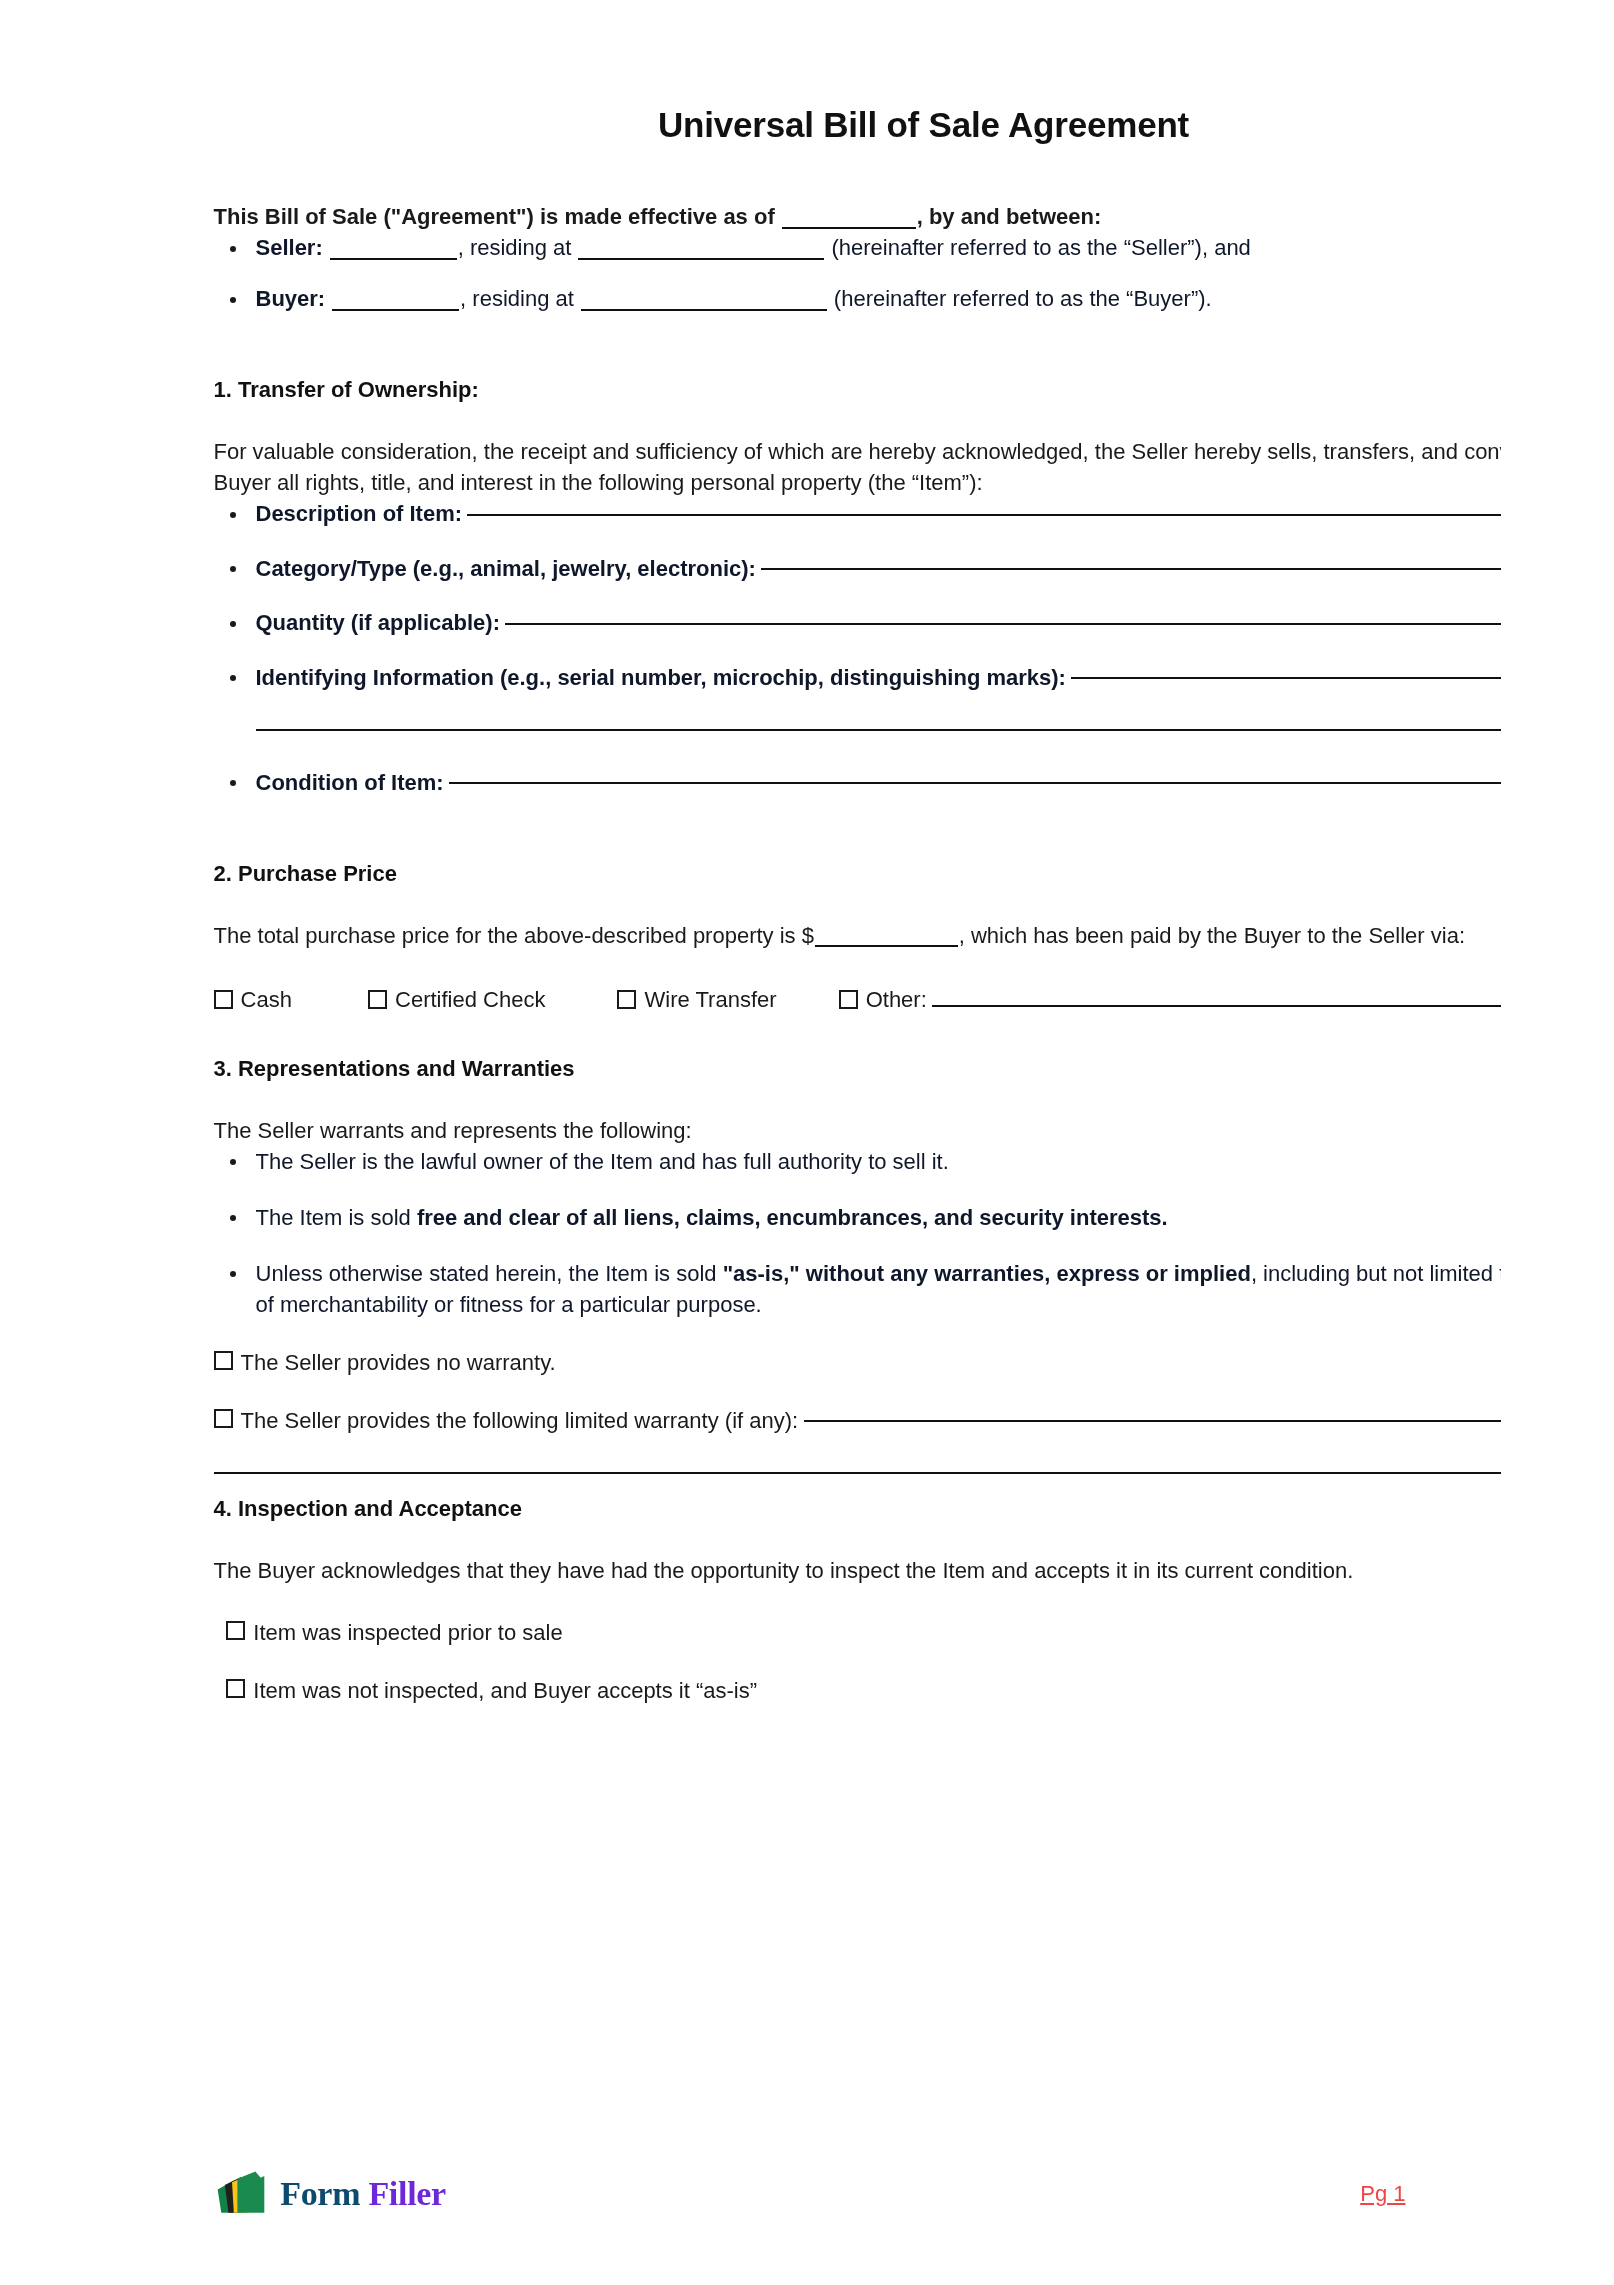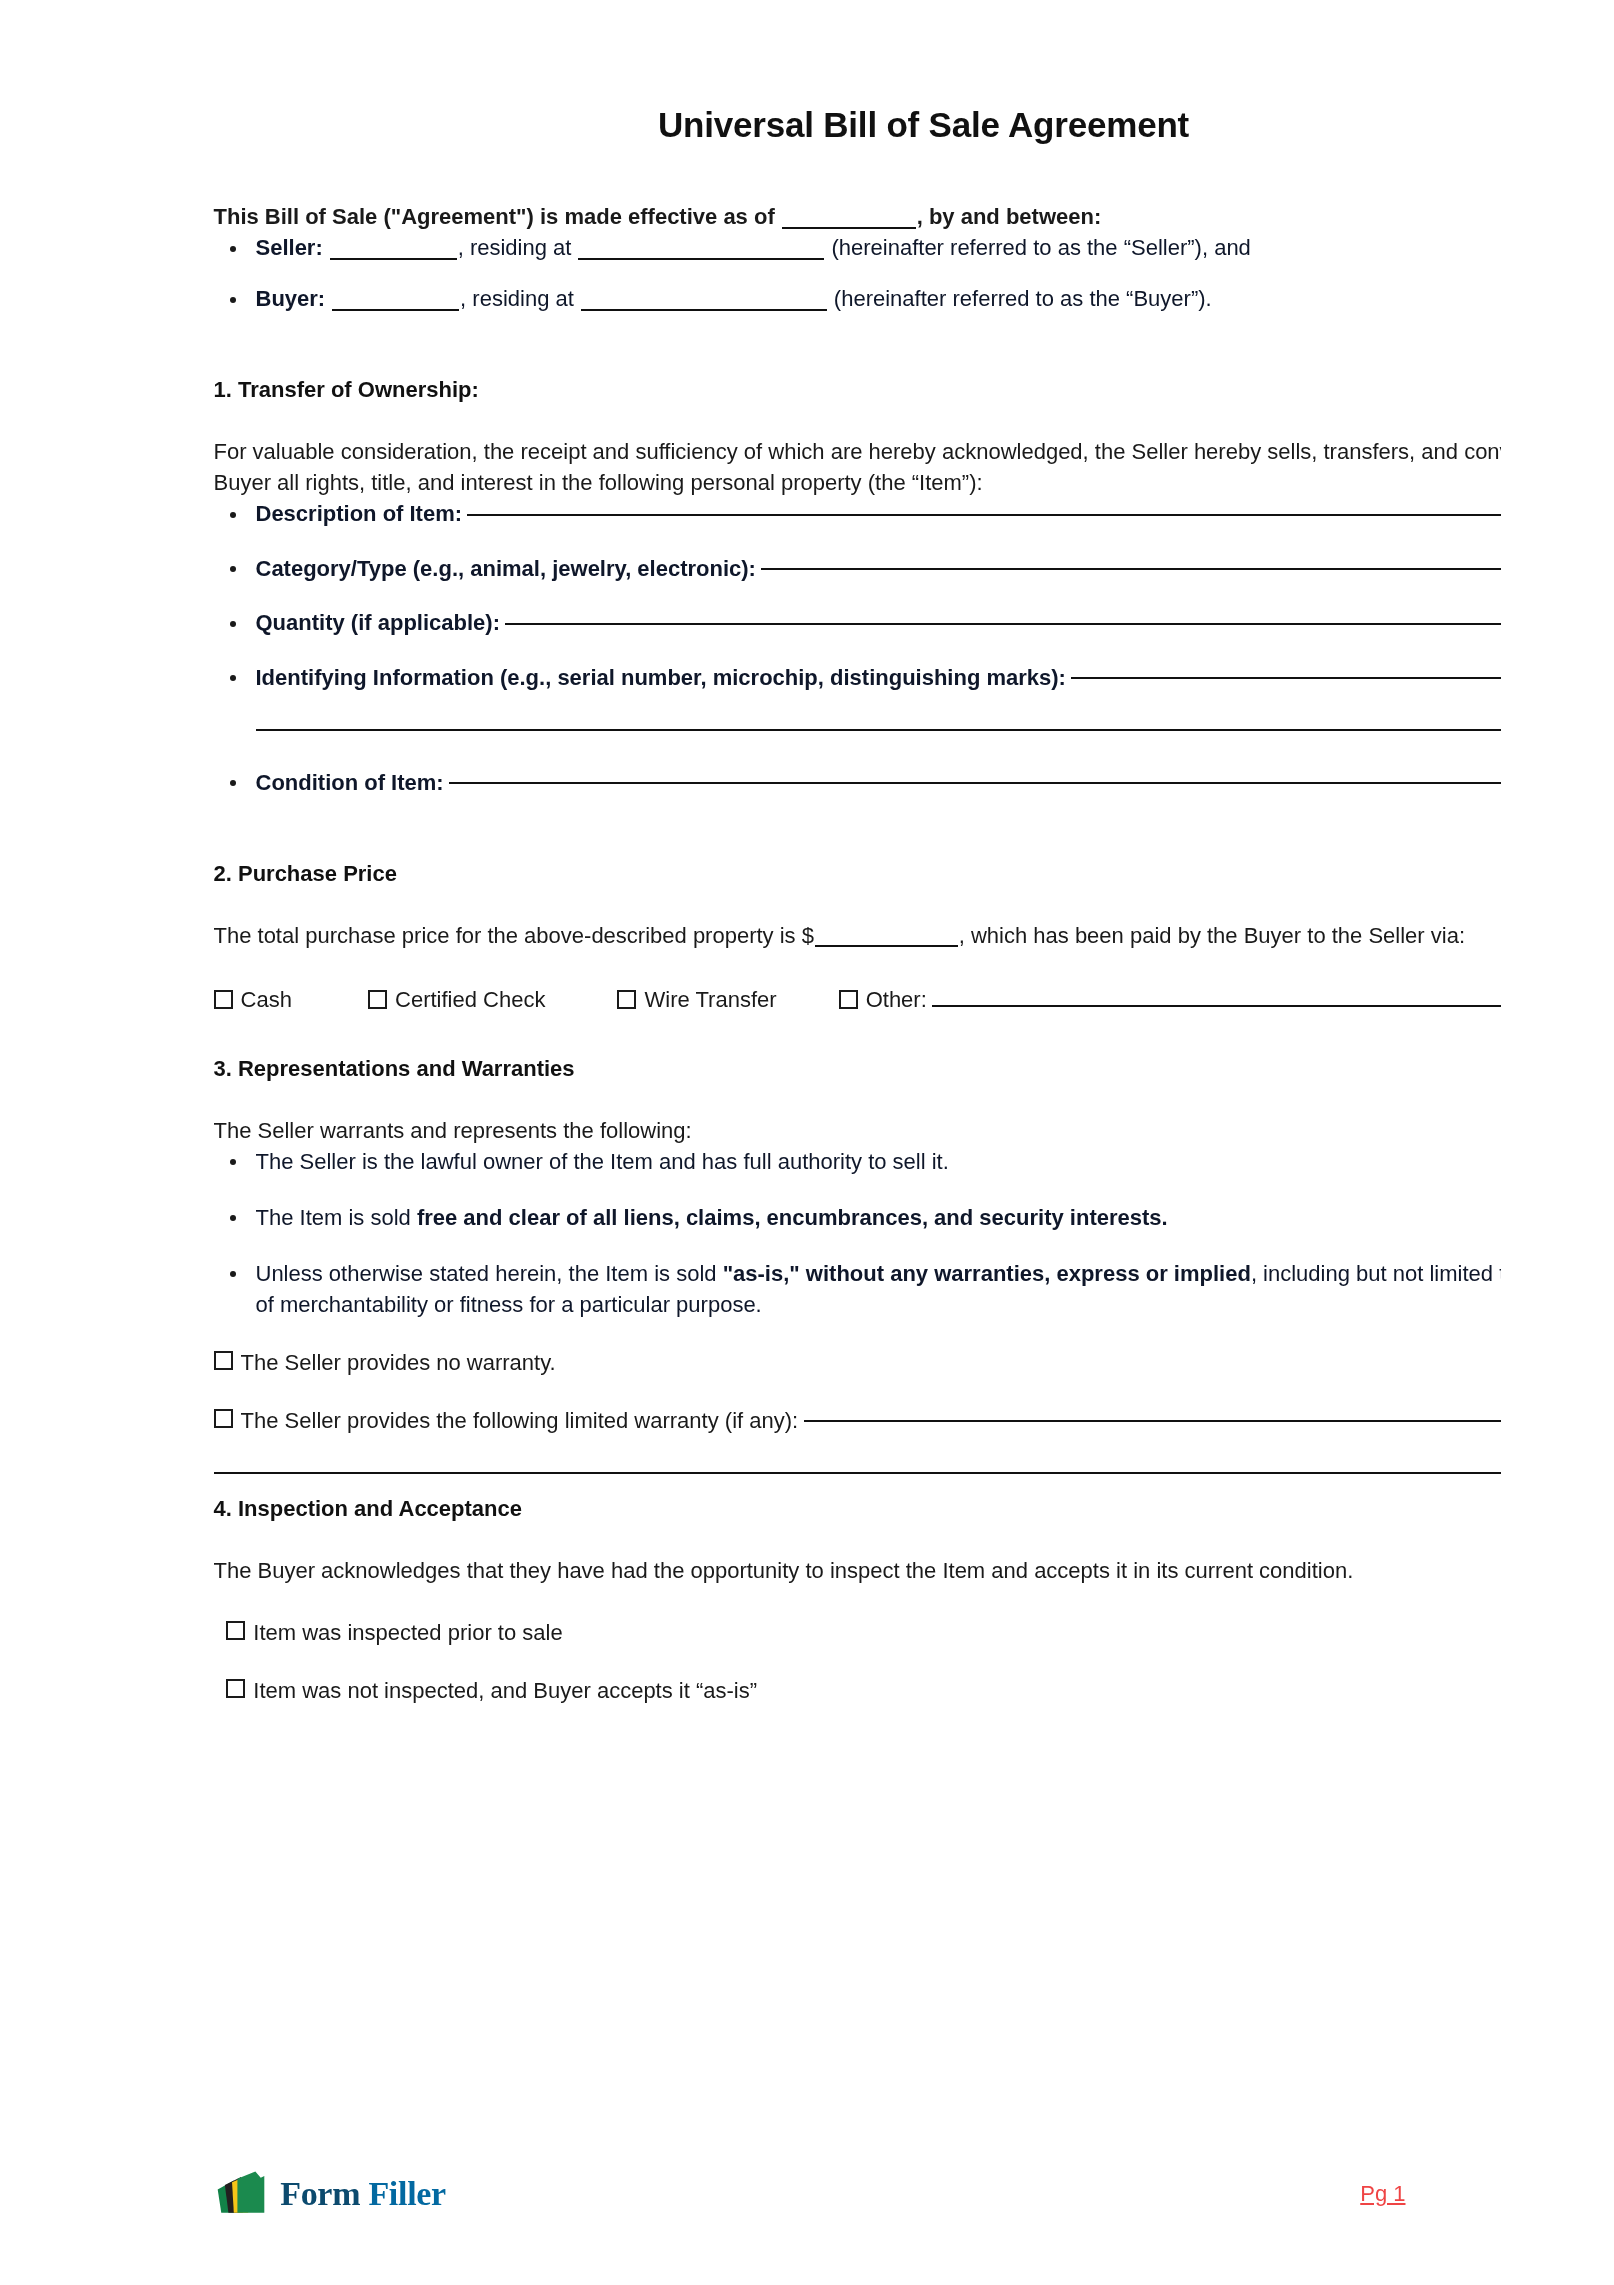--- a/index.html
+++ b/index.html
@@ -157,21 +157,21 @@
   }
   .logo svg { display: block; }
   .logo-text {
     font-family: "Liberation Serif", serif;
     font-size: 34px;
     font-weight: bold;
     margin-left: 12.7px;
     letter-spacing: -0.3px;
   }
   .logo-text .w1 { color: #0c4a6e; }
-  .logo-text .w2 { color: #0369a1; }
+  .logo-text .w2 { color: #6d28d9; }
   .pg {
     font-size: 22px;
     color: #ef4444;
     text-decoration: underline;
   }
 
   
   .mt-48 { margin-top: 43px; }
   .mt-40 { margin-top: 36px; }
   .mt-36 { margin-top: 33px; }

